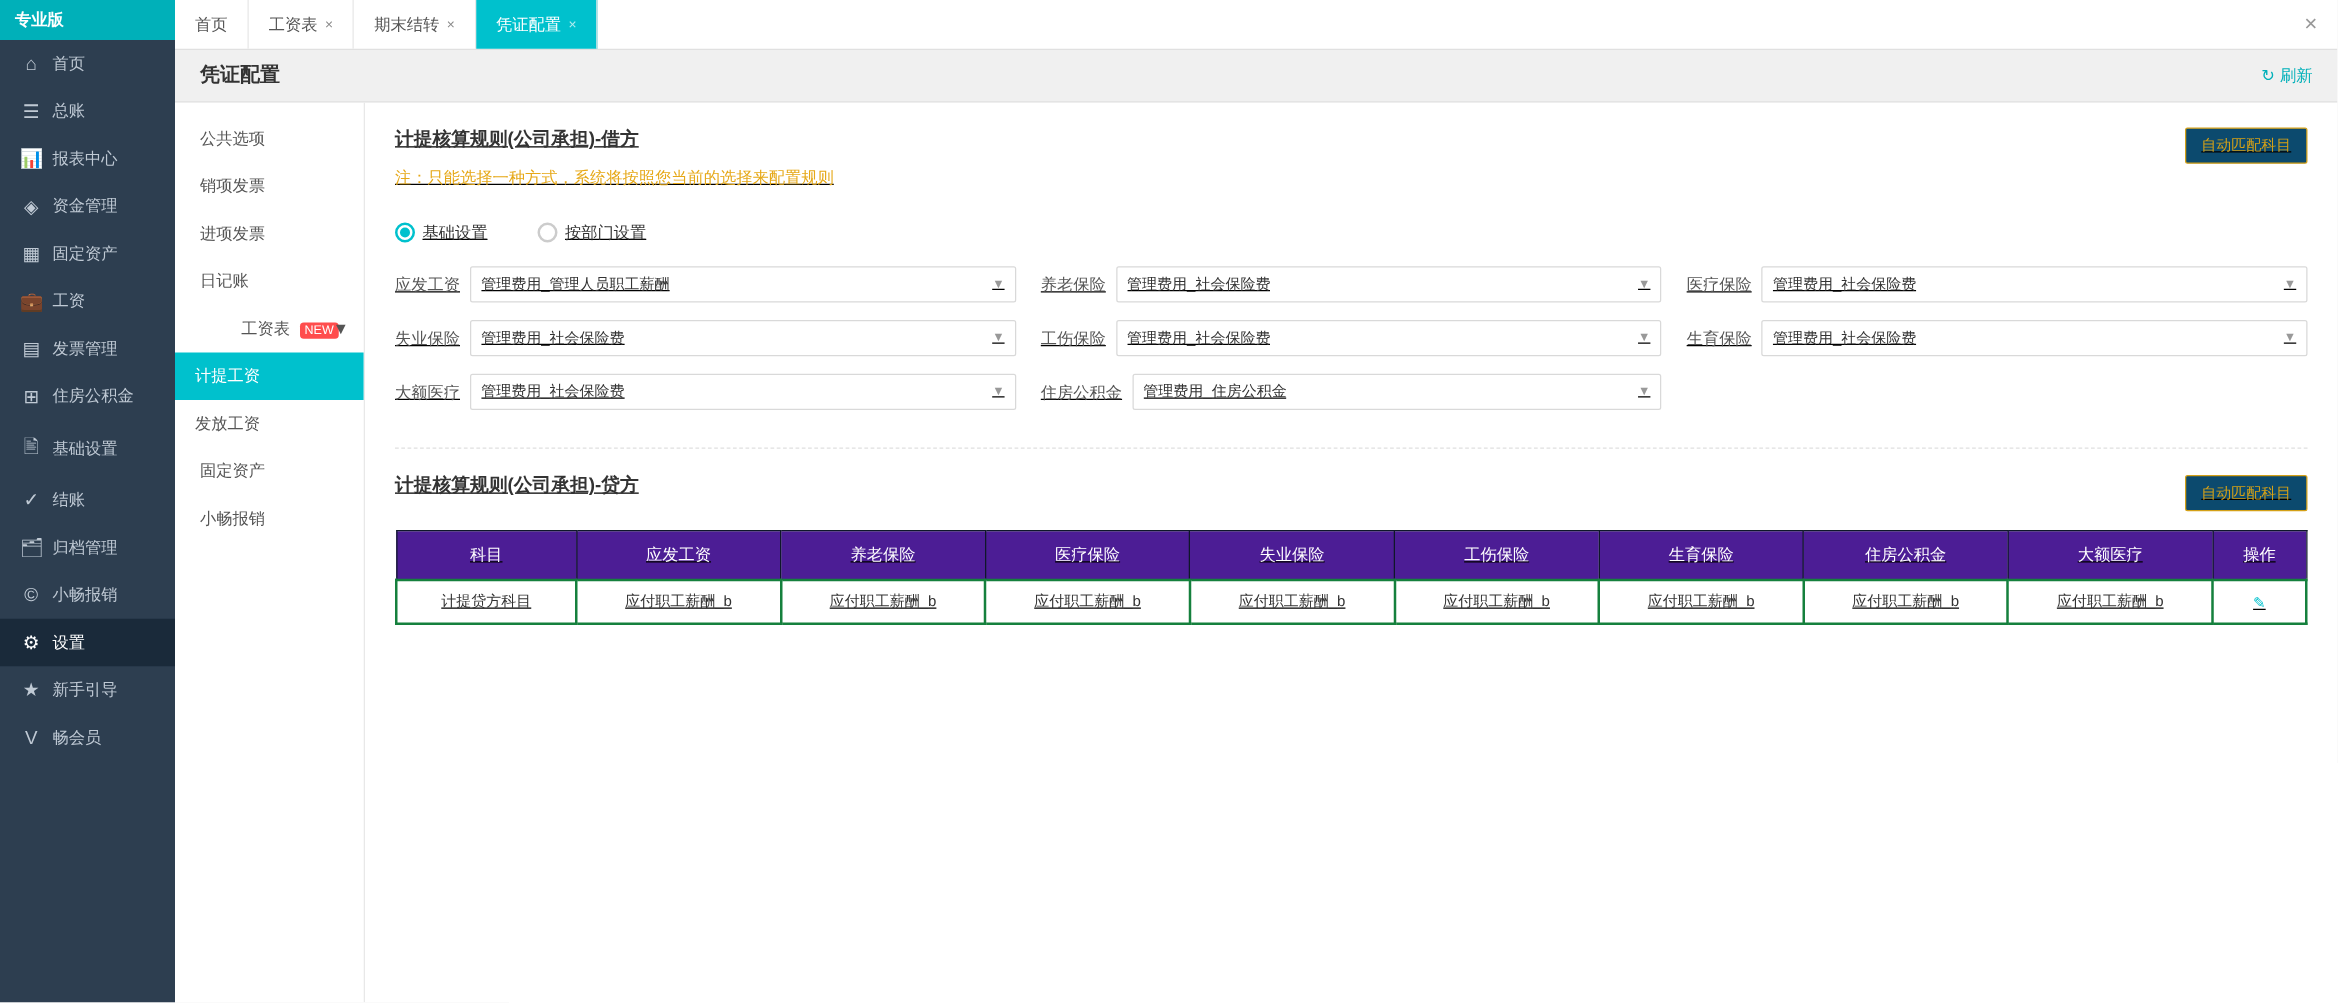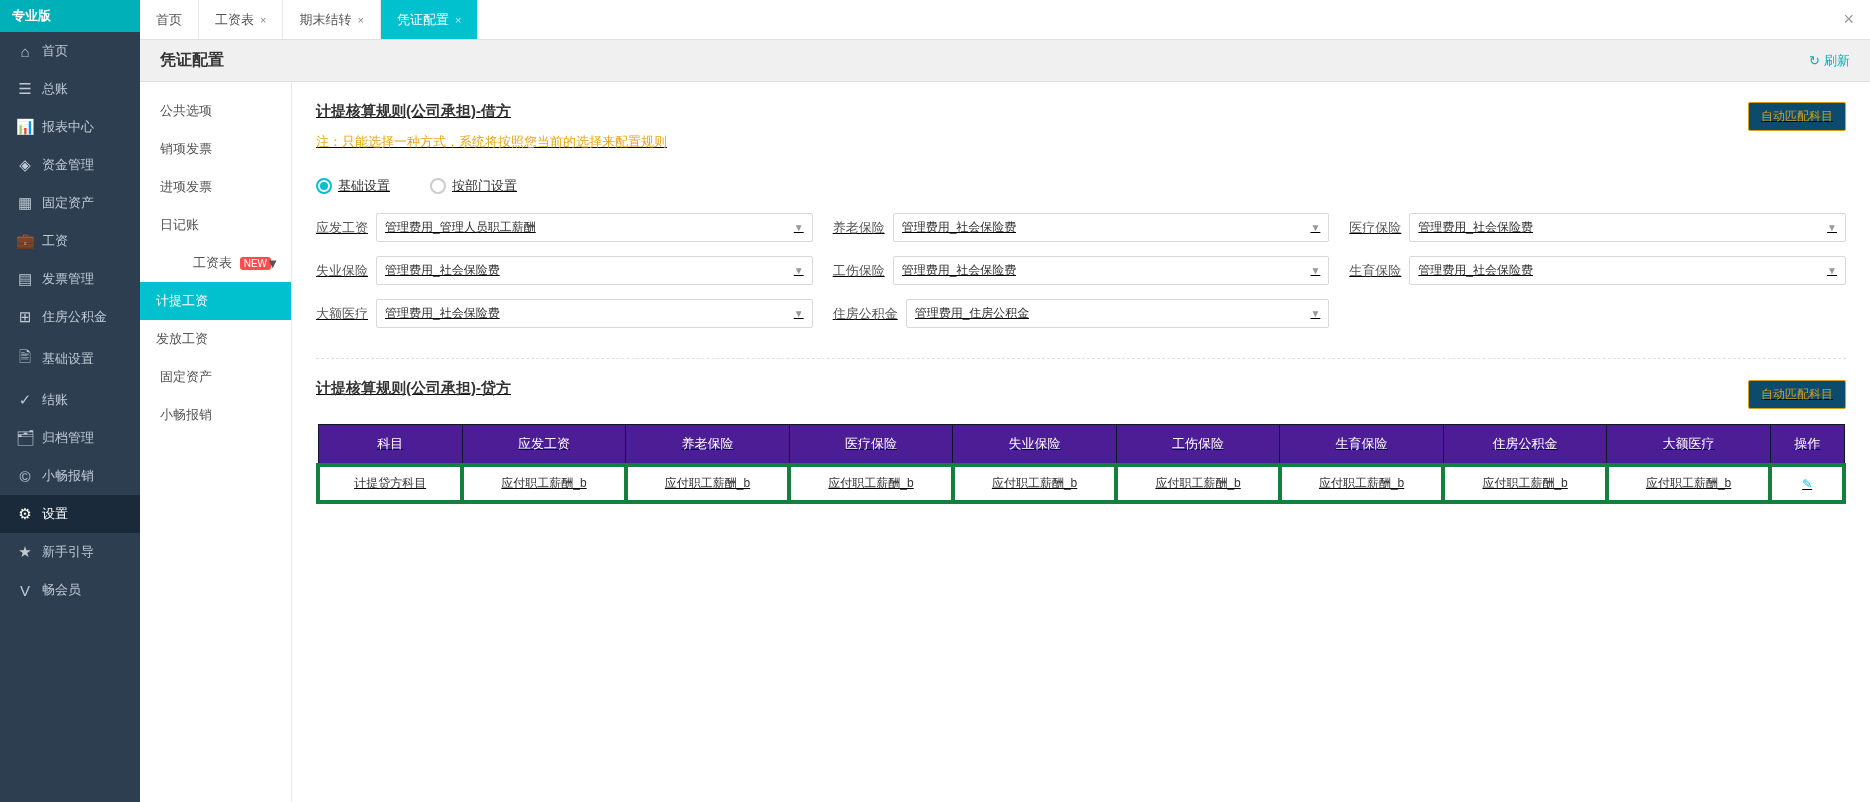--- a/index.html
+++ b/index.html
@@ -279,21 +279,21 @@
     .data-table th {
       background: #4c1d95;
       color: white;
       padding: 10px 12px;
       text-align: center;
       font-weight: normal;
       border: 1px solid #0f172a;
     }
     .data-table td {
       padding: 8px 12px;
-      border: 4px solid #15803d;
+      border: 2px solid #15803d;
       text-align: center;
       color: #333;
       font-size: 12px;
     }
 
     
     .topbar-close {
       margin-left: auto;
       padding: 0 16px;
       font-size: 18px;

